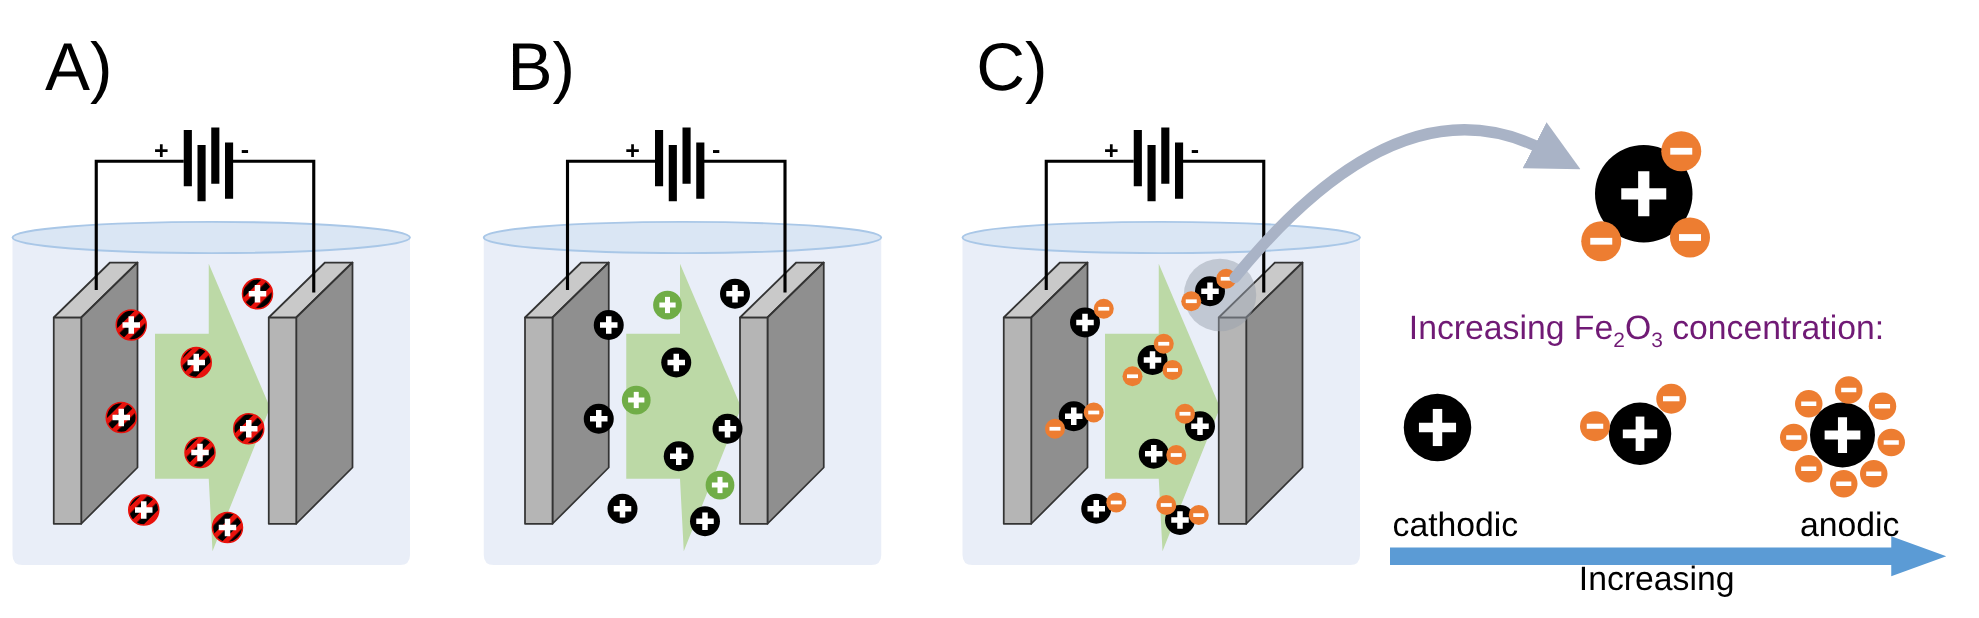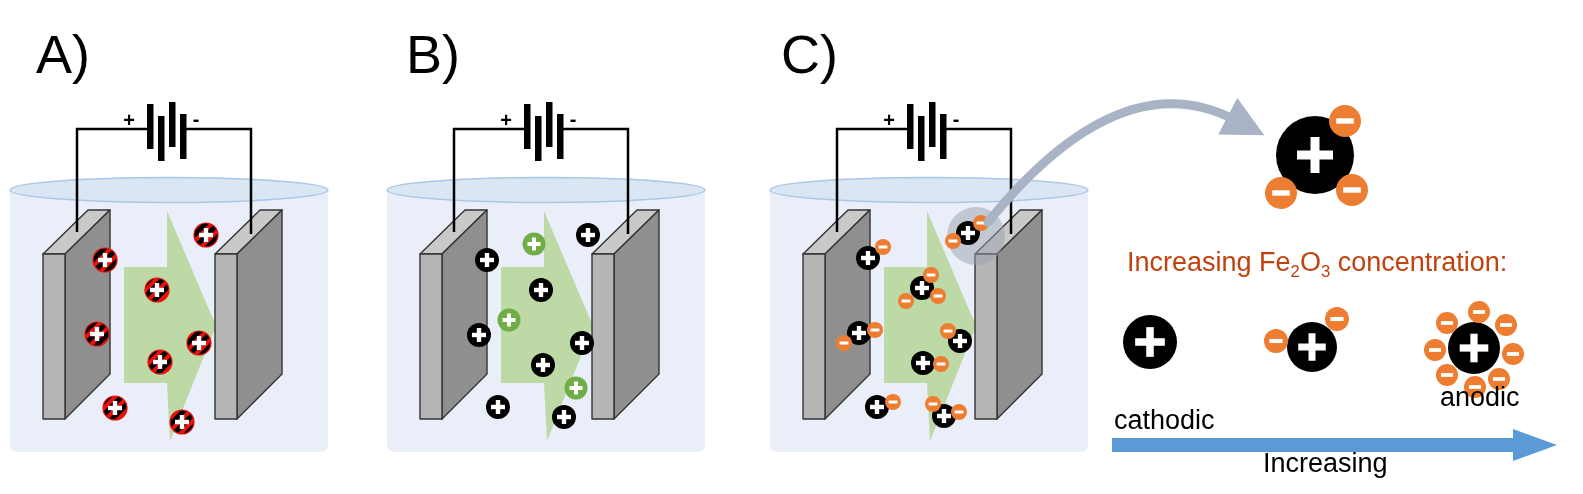--- a/index.html
+++ b/index.html
@@ -12,21 +12,21 @@
   }
   #gfx{position:absolute;left:0;top:0;}
   #gfx text{font-family:"Liberation Sans",sans-serif;}
   .panel-label{
     position:absolute;
     font-size:54px;line-height:1;color:#000;
     white-space:nowrap;
   }
   .legend-title{
     position:absolute;
-    font-size:27px;line-height:1;color:#c2410c;white-space:nowrap;
+    font-size:27px;line-height:1;color:#701a75;white-space:nowrap;
   }
   .legend-title sub{font-size:0.62em;}
   .legend-text{
     position:absolute;
     font-size:27px;line-height:1;color:#000;white-space:nowrap;
   }
 </style>
 </head>
 <body>
 
@@ -269,16 +269,16 @@
       </g>
     </svg>
 
   <div class="panel-label" style="left:36px;top:27px">A)</div>
   <div class="panel-label" style="left:406px;top:27px">B)</div>
   <div class="panel-label" style="left:781px;top:27px">C)</div>
 
   <div class="legend-title" style="left:1127px;top:249px"><span>Increasing Fe</span><sub>2</sub><span>O</span><sub>3</sub><span> concentration:</span></div>
 
   <div class="legend-text" style="left:1114px;top:407px">cathodic</div>
-  <div class="legend-text" style="left:1440px;top:384px">anodic</div>
+  <div class="legend-text" style="left:1440px;top:407px">anodic</div>
   <div class="legend-text" style="left:1263px;top:450px">Increasing</div>
 
 </div>
 
 </body></html>

